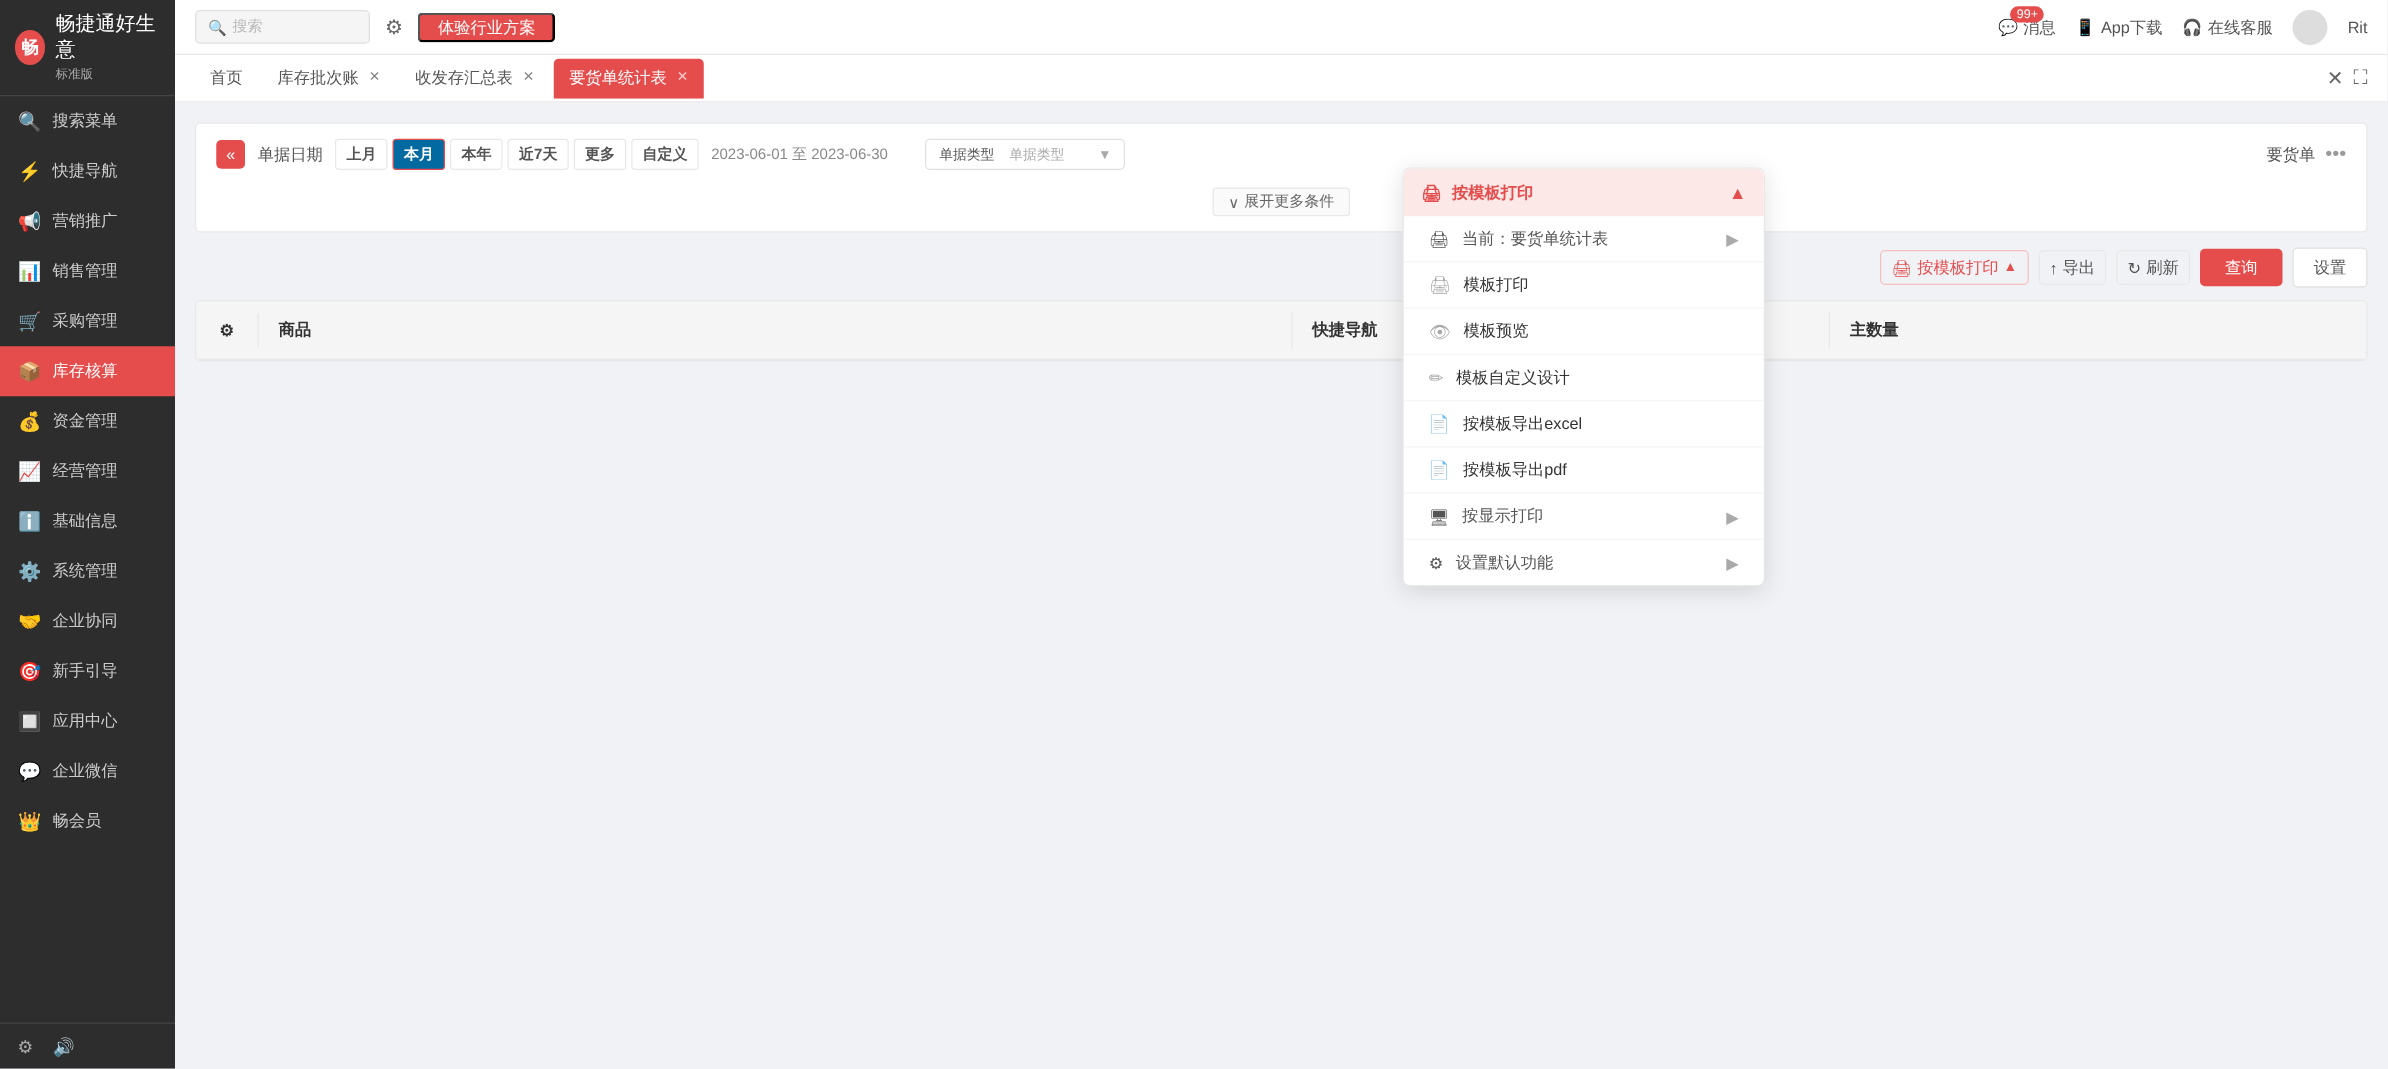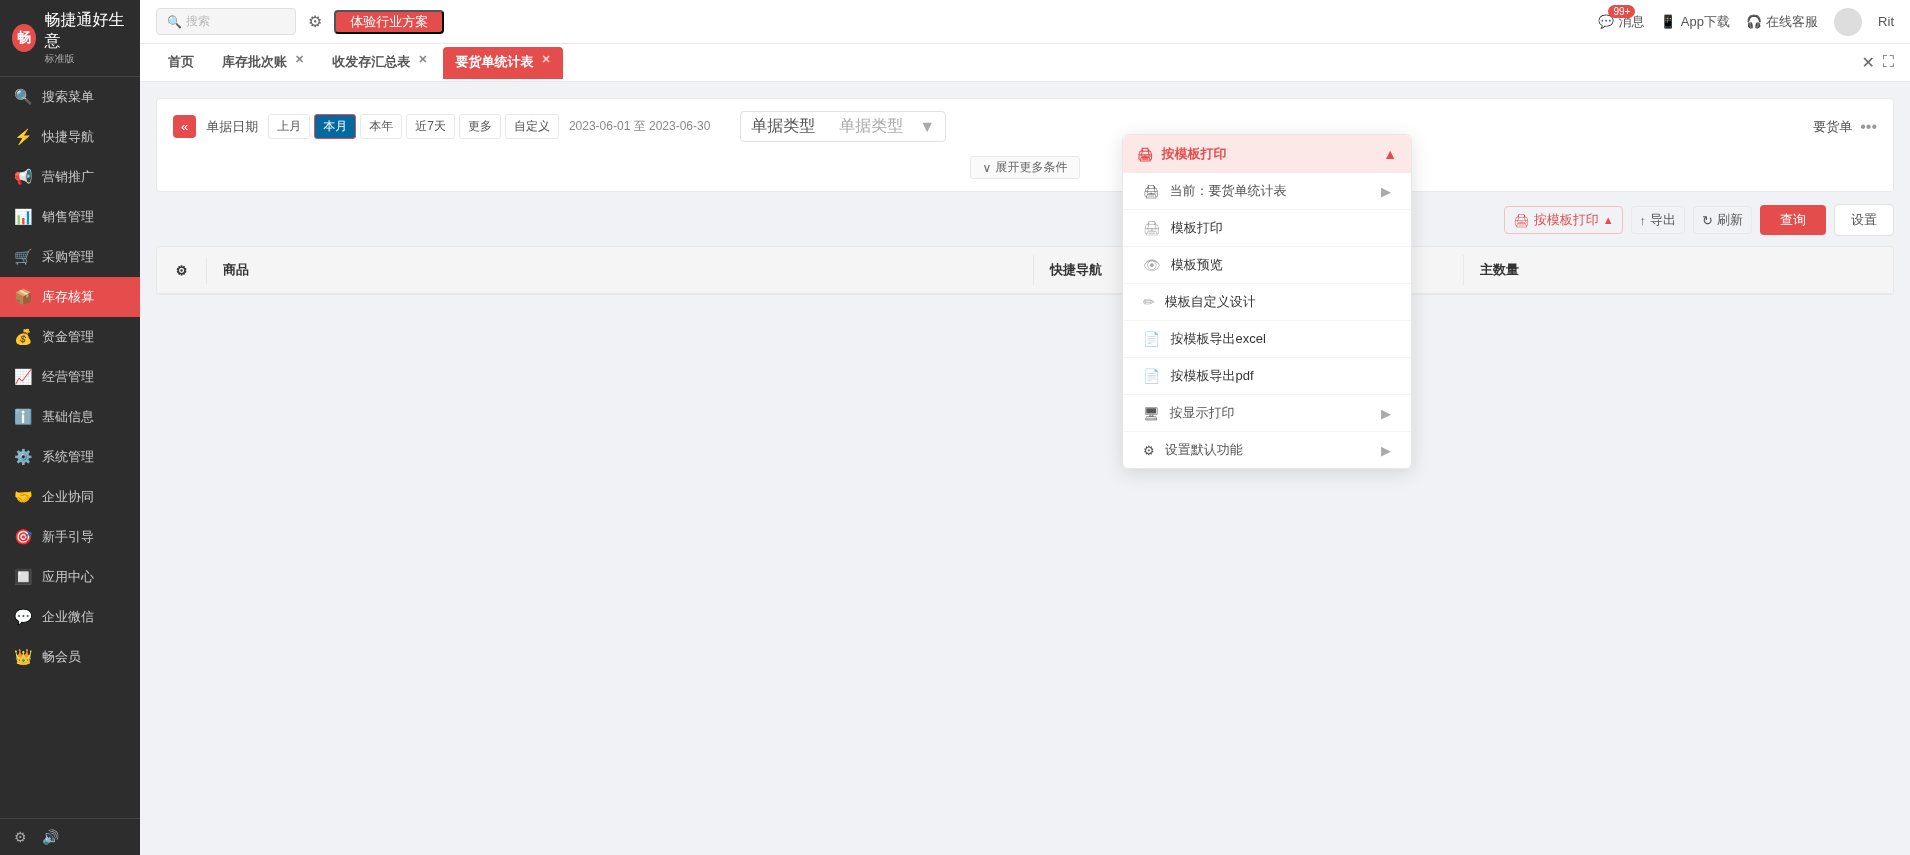--- a/index.html
+++ b/index.html
@@ -116,28 +116,27 @@
       background: #fff;
       border-bottom: 1px solid #e8e8e8;
       display: flex;
       align-items: center;
       padding: 0 16px;
       flex-shrink: 0;
       height: 38px;
       gap: 4px;
     }
     .tab {
-      display: flex; gap: 4px;
+      display: flex; align-items: center; gap: 4px;
       padding: 6px 12px;
       font-size: 13px;
       cursor: pointer;
       border-radius: 4px 4px 0 0;
       color: #555;
       border-bottom: 2px solid transparent;
-      font-weight: bold;
     }
     .tab.active {
       background: #e54d4d;
       color: #fff;
       border-bottom: 2px solid #e54d4d;
     }
     .tab .tab-close { font-size: 11px; margin-left: 4px; opacity: 0.7; }
     .tabs-right { margin-left: auto; display: flex; gap: 8px; }
     .tabs-btn { font-size: 16px; color: #666; cursor: pointer; }
 
@@ -173,30 +172,30 @@
       color: #fff;
       border-radius: 4px;
       padding: 4px 8px;
       cursor: pointer;
       font-size: 13px;
     }
     .filter-label { color: #555; font-size: 13px; white-space: nowrap; }
     .filter-date-group { display: flex; gap: 4px; align-items: center; }
     .filter-btn {
       padding: 3px 8px; border-radius: 3px; cursor: pointer;
-      font-size: 12px; border: 1px solid #e8e8e8; background: #fff; color: #555;
+      font-size: 12px; border: 1px solid #e8e8e8; background: #fff; color: #555; font-weight: bold;
     }
     .filter-btn.active {
       background: #0369a1; color: #fff; border-color: #e54d4d;
     }
     .filter-date-range { font-size: 12px; color: #888; }
     .filter-select {
       border: 1px solid #e0e0e0; border-radius: 4px;
-      padding: 4px 10px; font-size: 16px; background: #fff;
-      display: flex; align-items: center; gap: 16px; cursor: pointer; min-width: 160px;
+      padding: 4px 10px; font-size: 11px; background: #fff;
+      display: flex; align-items: center; gap: 4px; cursor: pointer; min-width: 160px;
       position: relative; color: #555;
     }
     .filter-select .chevron { margin-left: auto; color: #aaa; }
     .filter-expand-row {
       width: 100%;
       display: flex; justify-content: center; margin-top: 4px;
     }
     .filter-expand-btn {
       display: flex; align-items: center; gap: 4px;
       color: #666; font-size: 12px; cursor: pointer;

